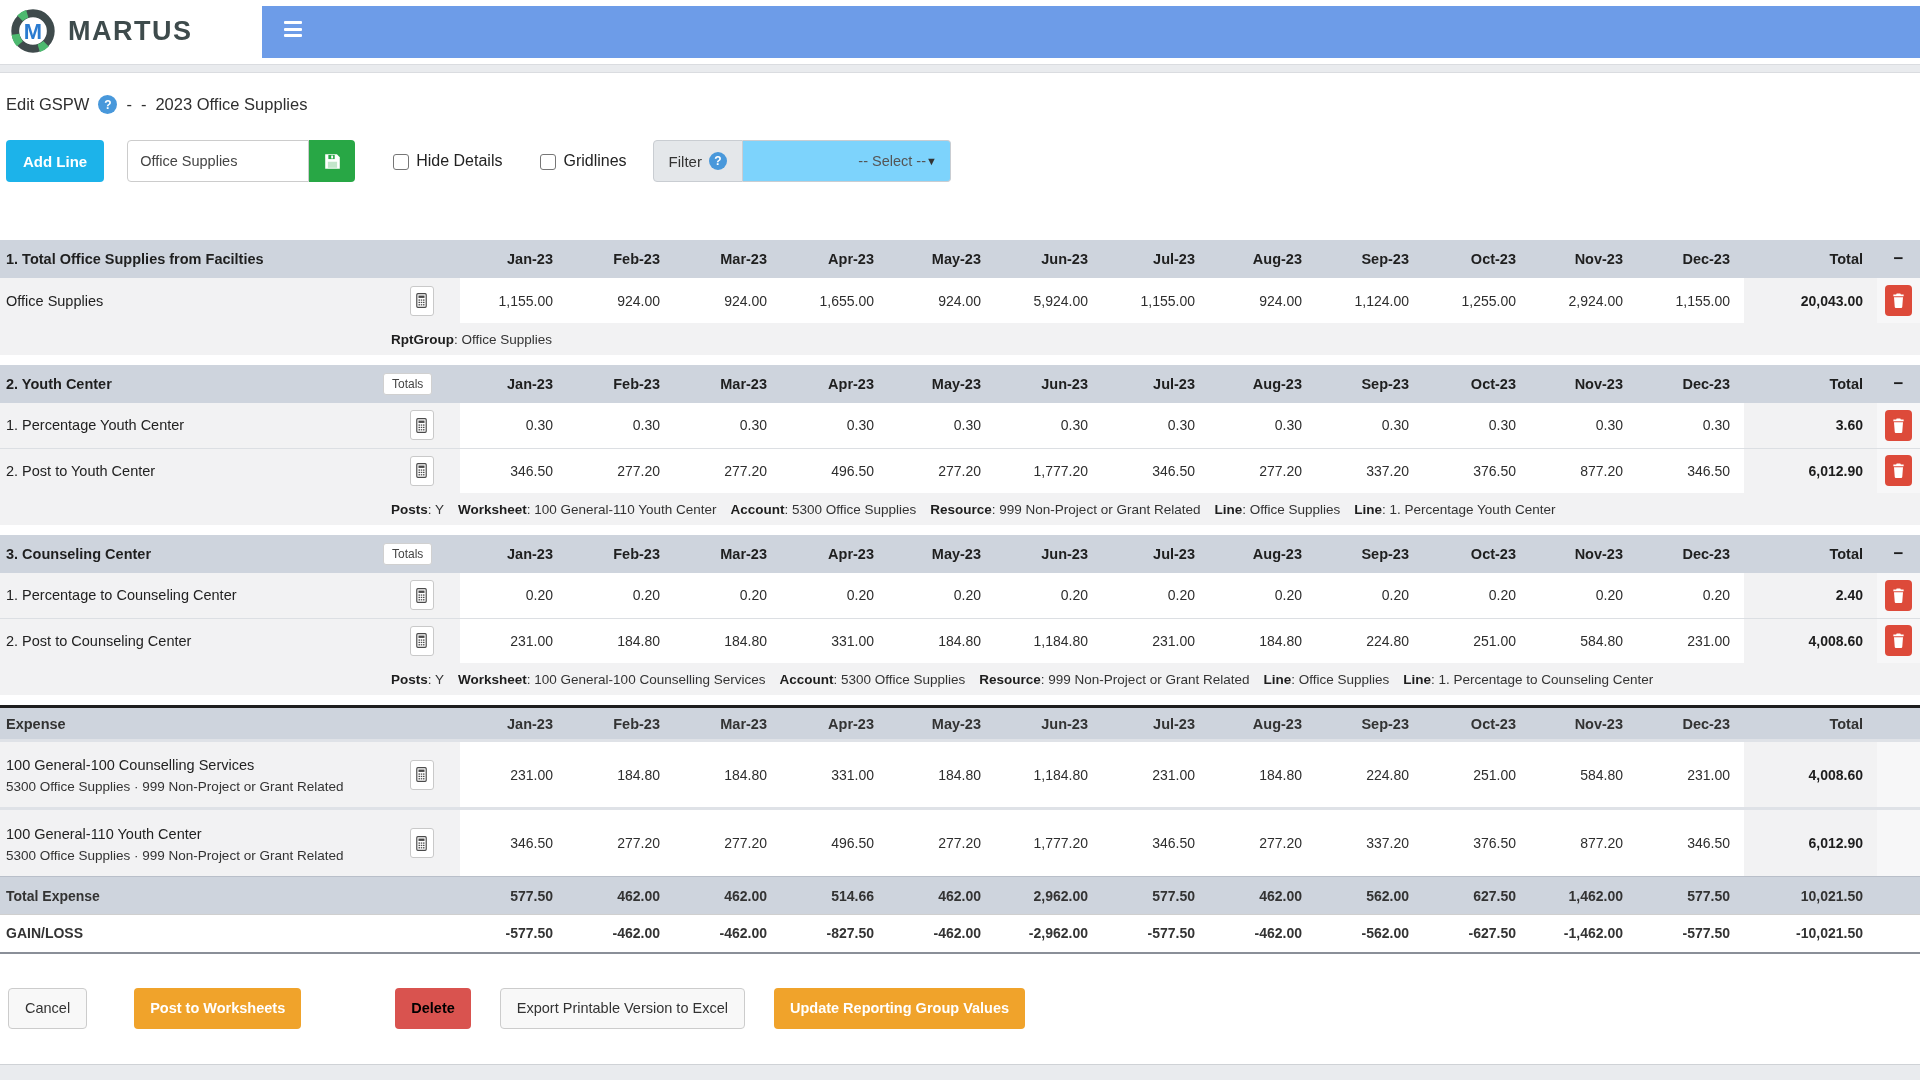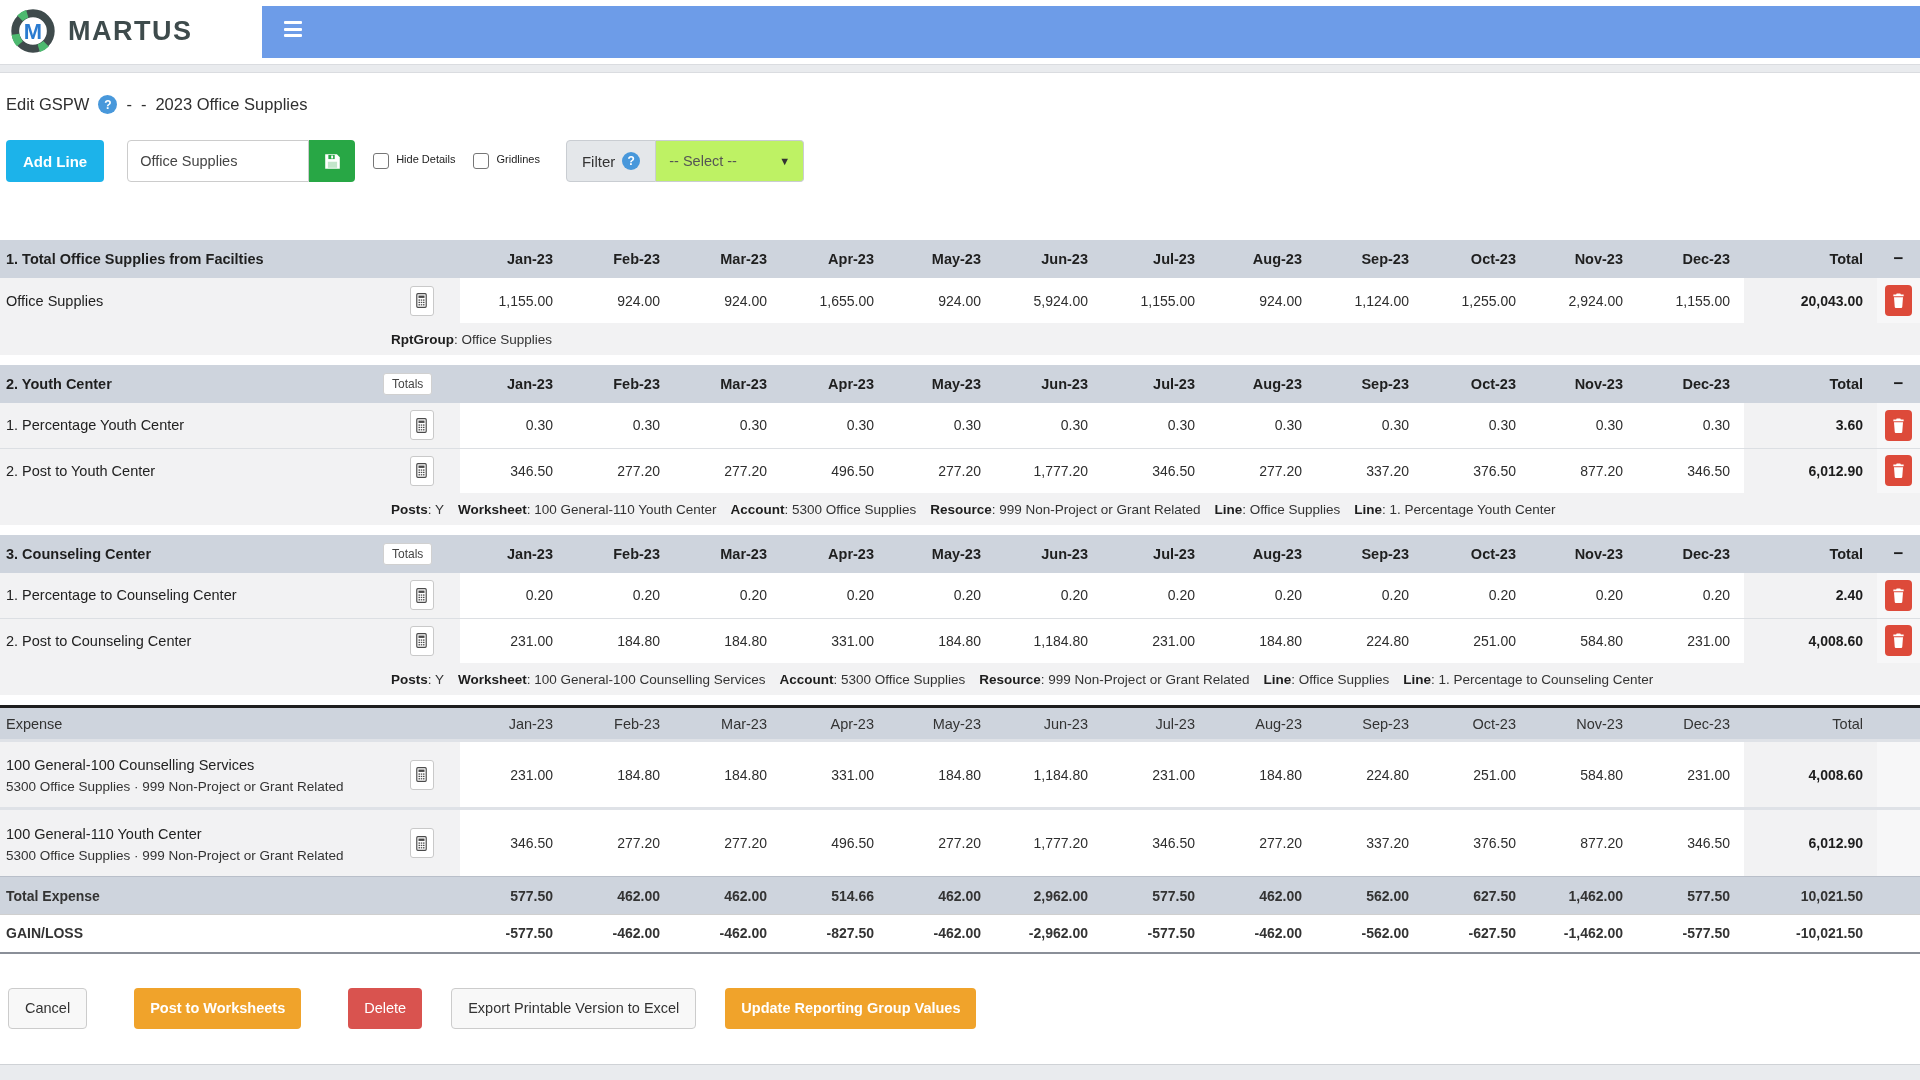--- a/index.html
+++ b/index.html
@@ -25,28 +25,28 @@
 
   
   .toolbar { display:flex; align-items:center; margin-top:26px; padding-left:6px; height:42px; }
   .btn-addline { background:#1cb3ea; color:#fff; border:none; border-radius:4px; height:42px;
     padding:0 17px; font-size:15px; font-weight:bold; cursor:pointer; }
   .name-group { display:flex; margin-left:23px; }
   .name-input { width:182px; height:42px; border:1px solid #ccc; border-radius:4px 0 0 4px;
     padding:0 12px; font-size:14.5px; color:#444; font-family:"Liberation Sans",sans-serif; }
   .btn-save { width:46px; height:42px; background:#28a745; border:none; border-radius:0 4px 4px 0;
     display:flex; align-items:center; justify-content:center; cursor:pointer; }
-  .cb-label { display:flex; align-items:flex-start; gap:7px; margin-left:18px; font-size:11px; color:#222; }
+  .cb-label { display:flex; align-items:flex-end; gap:7px; margin-left:38px; font-size:16px; color:#222; }
   .cb { width:16px; height:16px; border:1.5px solid #767676; border-radius:3px; background:#fff; cursor:pointer; }
   .filter-group { display:flex; margin-left:26px; height:42px; }
   .filter-label { display:flex; align-items:center; gap:7px; background:#e4e7ea; border:1px solid #c9cdd2;
     border-radius:4px 0 0 4px; padding:0 15px; font-size:15px; color:#333;text-align:right; }
-  .filter-select { display:flex; align-items:center; justify-content:space-between; width:148px;
+  .filter-select { display:flex; align-items:center; justify-content:flex-end; width:208px;
     border:1px solid #c9cdd2; border-left:none; border-radius:0 4px 4px 0; padding:0 13px;
-    font-size:14.5px; color:#555; background:#bef264; cursor:pointer; }
+    font-size:14.5px; color:#555; background:#7dd3fc; cursor:pointer; }
   .caret { font-size:11px; color:#333; }
 
   
   .table-wrap { margin-top:58px; }
   table { border-collapse:collapse; table-layout:fixed; width:1920px; font-size:14px; }
   table.section-table { margin-bottom:10px; }
   td { vertical-align:middle; }
   tr.section-head td { background:#ced4dd; font-weight:bold; color:#1f1f1f; height:38px; font-size:14.5px; }
   td.head-label { padding-left:6px; }
   td.num { text-align:right; padding-right:14px; }
@@ -64,37 +64,37 @@
     background:#fff; border:1px solid #c9c9c9; border-radius:3px; cursor:pointer; }
   .trash-btn { display:inline-flex; align-items:center; justify-content:center; width:27px; height:31px;
     background:#dd4a3a; border:none; border-radius:4px; cursor:pointer; }
   .totals-badge { display:inline-block; background:#fff; border:1px solid #d0d0d0; border-radius:3px;
     font-size:12px; font-weight:normal; color:#444; padding:3px 8px; cursor:pointer; }
   .collapse-icon { font-weight:bold; font-size:17px; color:#1d1d1d; cursor:pointer; }
 
   
   table.summary-table { border-top:3px solid #1e1e1e; }
   tr.summary-title td { background:#ced4dd; font-weight:bold; font-size:15px; height:34px; }
-  tr.expense-head td { background:#ced4dd; font-weight:normal; height:34px; font-size:14.5px; }
+  tr.expense-head td { background:#ced4dd; font-weight:bold; height:34px; font-size:14.5px; }
   tr.summary-row { height:68px; }
   tr.summary-row td { border-top:3px solid #dfe2e7; }
   .sum-label { font-size:14.5px; color:#222; padding-top:2px; }
   .sum-sublabel { font-size:13.5px; color:#333; margin-top:6px; }
   tr.total-row td { background:#ced4dd; font-weight:bold; height:38px; border-top:1px solid #b9bfc9; }
   tr.gain-row td { background:#fff; font-weight:bold; height:38px; border-top:1px solid #cfcfcf;
     border-bottom:2px solid #8a8f98; }
 
   
   .footer-bar { display:flex; align-items:center; gap:47px; margin-top:34px; padding-left:8px; }
   .footer-bar .gap-sm { margin-left:-18px; }
   .btn { height:41px; border-radius:4px; font-size:14.5px; padding:0 16px; cursor:pointer;
     font-family:"Liberation Sans",sans-serif; }
   .btn-light { background:#f8f8f8; border:1px solid #ccc; color:#333; }
   .btn-orange { background:#f0a32b; border:none; color:#fff; font-weight:bold; }
-  .btn-red { background:#d9534f; border:none; color:#ffffff; font-weight:normal; }
+  .btn-red { background:#d9534f; border:none; color:#000000; font-weight:bold;margin-left:47px; }
   .bottom-strip { position:absolute; left:0; bottom:0; width:1920px; height:16px; background:#e9ebee;
     border-top:1px solid #cfd2d6; }
 </style>
 </head>
 <body>
 
 <div class="page">
 
   <div class="app-header">
     <div class="logo-area">

